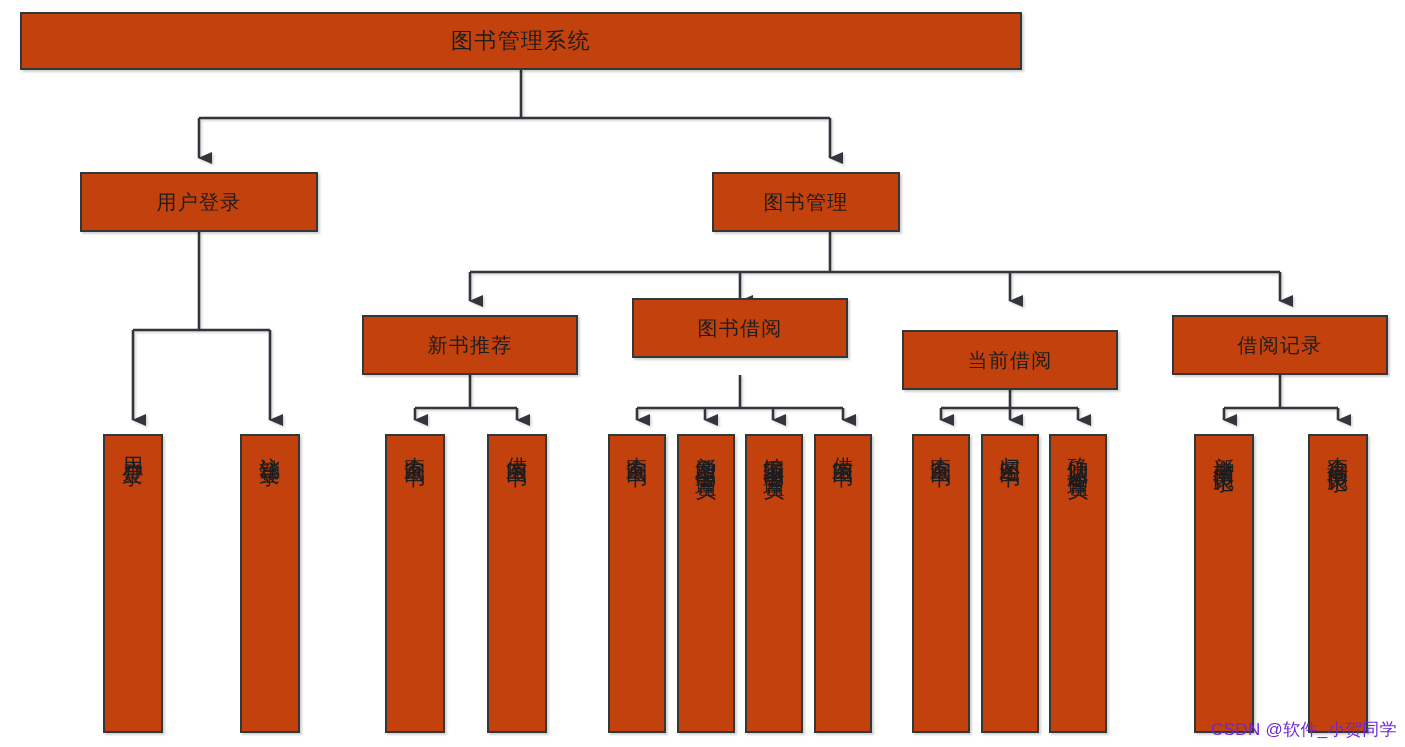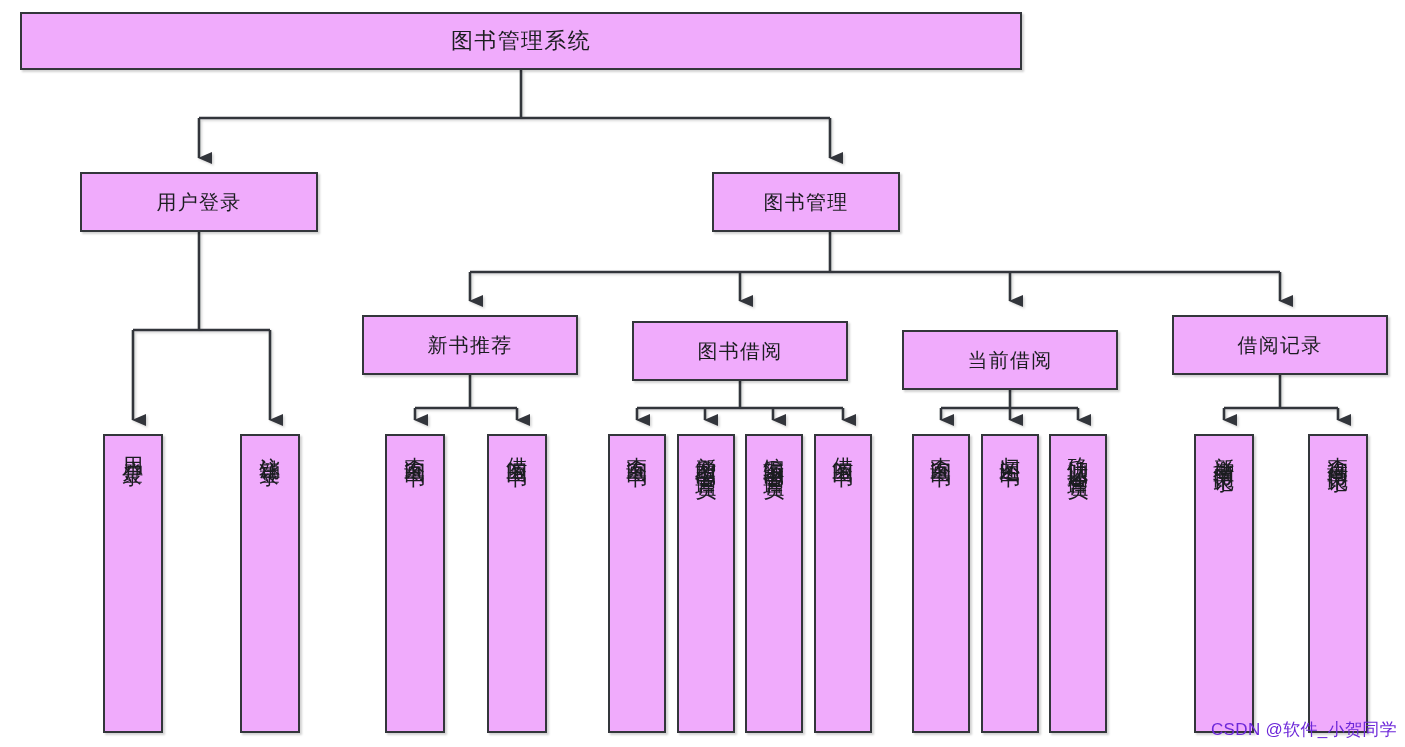--- a/index.html
+++ b/index.html
@@ -24,21 +24,21 @@
     left: 0;
     top: 0;
     width: 1405px;
     height: 747px;
     pointer-events: none;
   }
   
   .node {
     position: absolute;
     box-sizing: border-box;
-    background: #f0abfc;
+    background: #c2410c;
     border: 2px solid #33363b;
     box-shadow: 2px 2px 2px rgba(0,0,0,0.18);
     display: flex;
     align-items: center;
     justify-content: center;
     color: #1b1d20;
   }
   .node .label {
     display: block;
     text-align: center;
@@ -159,21 +159,21 @@
   </div>
 
   <div class="node branch" style="left:712px; top:172px; width:188px;">
     <span class="label">图书管理</span>
   </div>
 
   <div class="node branch" style="left:362px; top:315px; width:216px;">
     <span class="label">新书推荐</span>
   </div>
 
-  <div class="node branch" style="left:632px; top:321px; width:216px;">
+  <div class="node branch" style="left:632px; top:298px; width:216px;">
     <span class="label">图书借阅</span>
   </div>
 
   <div class="node branch" style="left:902px; top:330px; width:216px;">
     <span class="label">当前借阅</span>
   </div>
 
   <div class="node branch" style="left:1172px; top:315px; width:216px;">
     <span class="label">借阅记录</span>
   </div>

